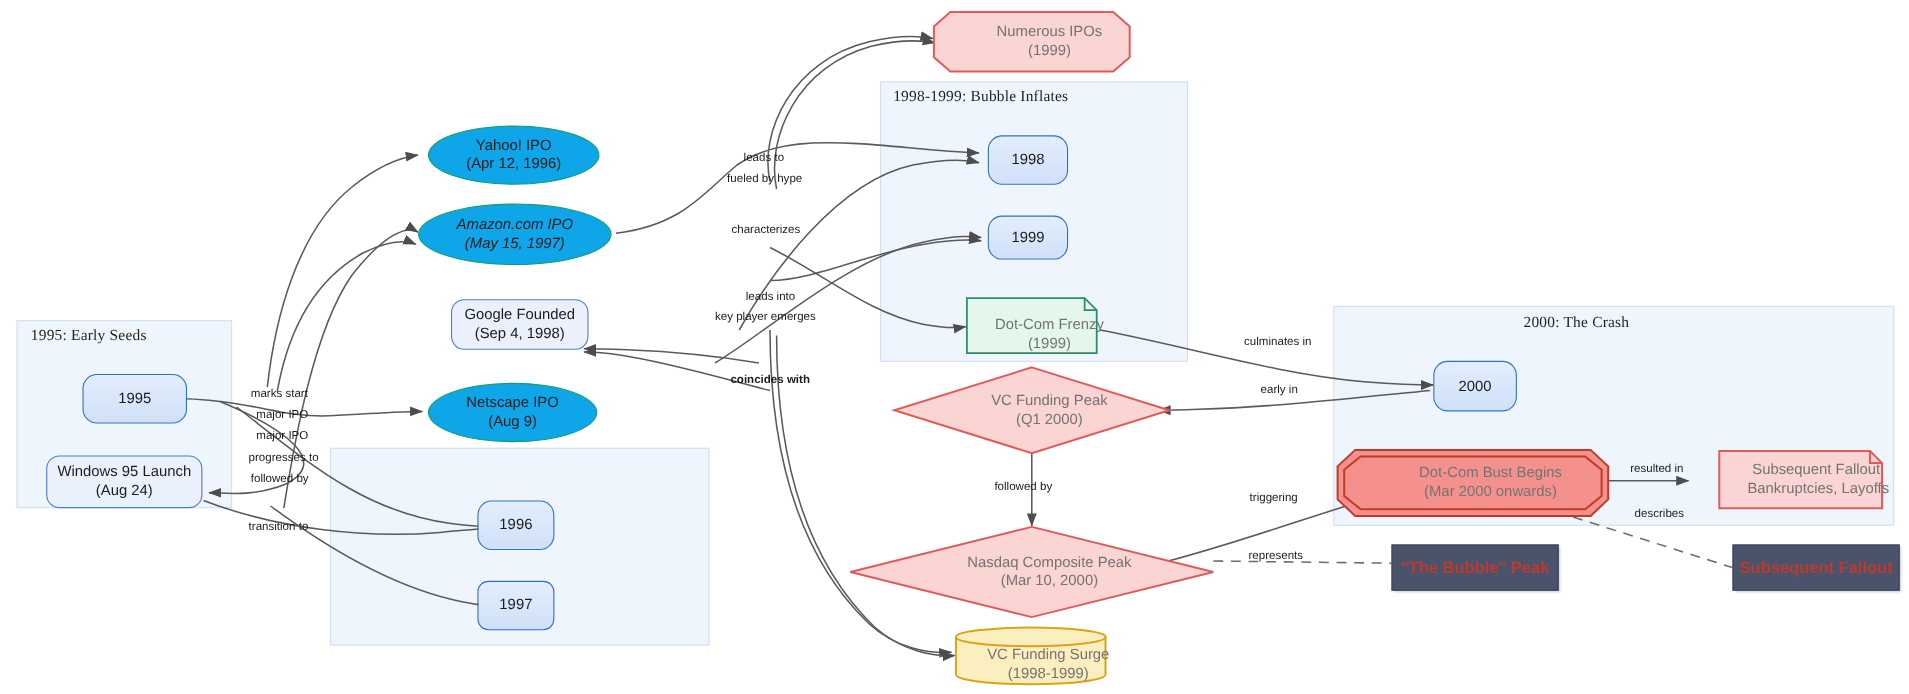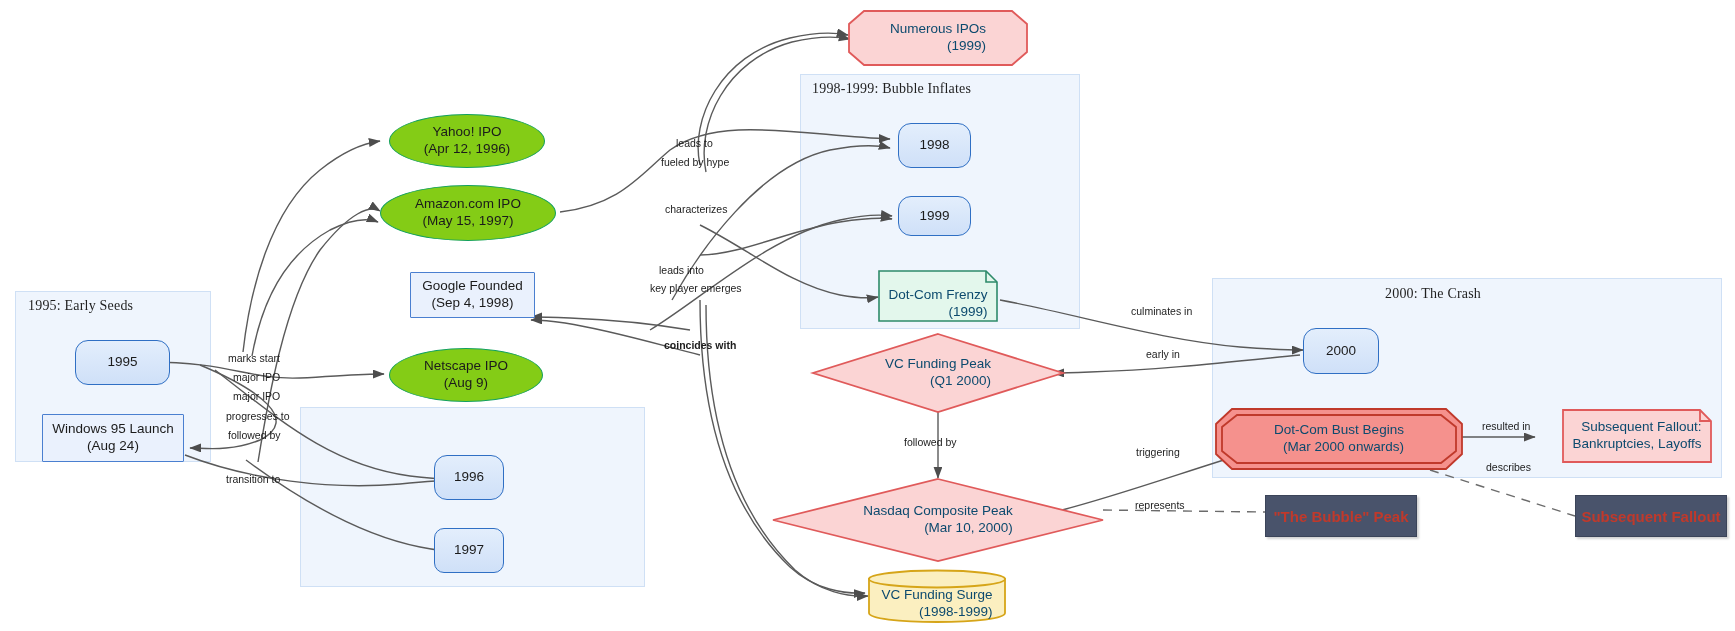--- a/index.html
+++ b/index.html
@@ -49,40 +49,40 @@
 
   
   .yearbox{
     background:linear-gradient(180deg,#e3eefc 0%,#cfe0f8 100%);
     border:1.6px solid #2f6fc4;
     border-radius:13px;
   }
 
   
   .ellipse-green{
-    background:#84cc16;
+    background:#0ea5e9;
     border:1.5px solid #12a05f;
     border-radius:50%;
   }
 
   
   .rect-blue{
     background:#eaf1fd;
     border:1.6px solid #4a7fd0;
-    border-radius:1px;
+    border-radius:12px;
   }
 
   
   .shapewrap{position:absolute;z-index:3;}
   .shapewrap svg{position:absolute;left:0;top:0;overflow:visible;}
   .shapewrap .cap{
-    position:absolute;left:0;top:0;width:100%;height:100%;
+    position:absolute;left:16px;top:0;width:100%;height:100%;
     display:flex;align-items:center;justify-content:center;
-    text-align:right;white-space:pre-line;
-    font-size:13.5px;line-height:1.25;color:#0c4a6e;
+    text-align:center;white-space:pre-line;
+    font-size:13.5px;line-height:1.25;color:#737373;
     pointer-events:none;
   }
 
   
   .darkbox{
     position:absolute;
     background:#49536b;
     border:1px solid #3b4459;
     box-shadow:2px 2px 2px rgba(0,0,0,.18);
     display:flex;align-items:center;justify-content:center;
@@ -186,21 +186,21 @@
     <div class="node yearbox" style="left:75px;top:340px;width:95px;height:45px;">1995</div>
 
     <div class="node rect-blue" style="left:42px;top:414px;width:142px;height:48px;">Windows 95 Launch
 (Aug 24)</div>
 
     <div class="node yearbox" style="left:434px;top:455px;width:70px;height:45px;">1996</div>
     <div class="node yearbox" style="left:434px;top:528px;width:70px;height:45px;border-radius:10px;">1997</div>
 
     <div class="node ellipse-green" style="left:389px;top:114px;width:156px;height:54px;">Yahoo! IPO
 (Apr 12, 1996)</div>
-    <div class="node ellipse-green" style="left:380px;top:185px;width:176px;height:56px;">Amazon.com IPO
+    <div class="node ellipse-green" style="left:380px;top:185px;width:176px;height:56px;font-style:italic;">Amazon.com IPO
 (May 15, 1997)</div>
     <div class="node ellipse-green" style="left:389px;top:348px;width:154px;height:54px;">Netscape IPO
 (Aug 9)</div>
 
     <div class="node rect-blue" style="left:410px;top:272px;width:125px;height:46px;">Google Founded
 (Sep 4, 1998)</div>
 
     <div class="node yearbox" style="left:898px;top:123px;width:73px;height:45px;">1998</div>
     <div class="node yearbox" style="left:898px;top:196px;width:73px;height:40px;">1999</div>
 
@@ -272,21 +272,21 @@
     <div class="elabel" style="left:228px;top:352px;">marks start</div>
     <div class="elabel" style="left:233px;top:371px;">major IPO</div>
     <div class="elabel" style="left:233px;top:390px;">major IPO</div>
     <div class="elabel" style="left:226px;top:410px;">progresses to</div>
     <div class="elabel" style="left:228px;top:429px;">followed by</div>
     <div class="elabel" style="left:226px;top:473px;">transition to</div>
 
     <div class="elabel" style="left:676px;top:109px;margin-top:28px;">leads to</div>
     <div class="elabel" style="left:661px;top:156px;">fueled by hype</div>
     <div class="elabel" style="left:665px;top:203px;">characterizes</div>
-    <div class="elabel" style="left:659px;top:264px;">leads into</div>
+    <div class="elabel" style="left:678px;top:264px;">leads into</div>
     <div class="elabel" style="left:650px;top:282px;">key player emerges</div>
     <div class="elabel" style="left:664px;top:339px;font-weight:bold;">coincides with</div>
 
     <div class="elabel" style="left:1131px;top:305px;">culminates in</div>
     <div class="elabel" style="left:1146px;top:348px;">early in</div>
     <div class="elabel" style="left:904px;top:436px;">followed by</div>
     <div class="elabel" style="left:1136px;top:446px;">triggering</div>
     <div class="elabel" style="left:1482px;top:420px;">resulted in</div>
     <div class="elabel" style="left:1486px;top:461px;">describes</div>
     <div class="elabel" style="left:1135px;top:499px;">represents</div>

